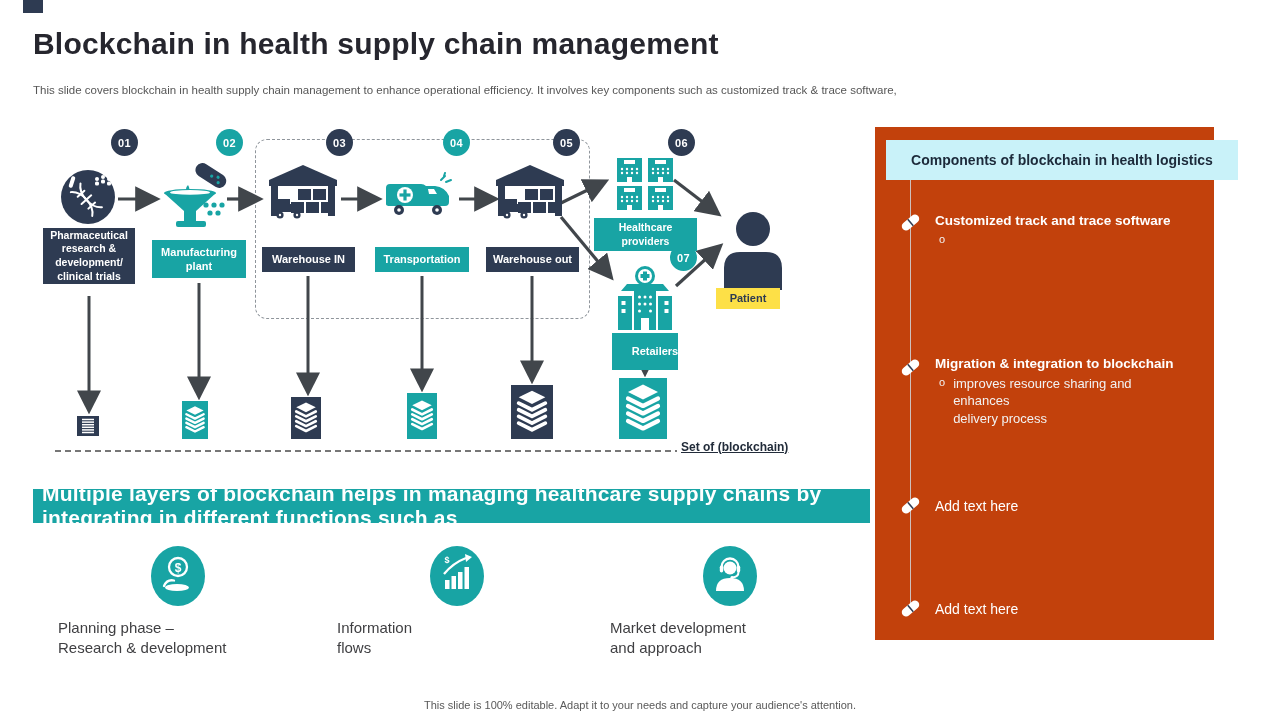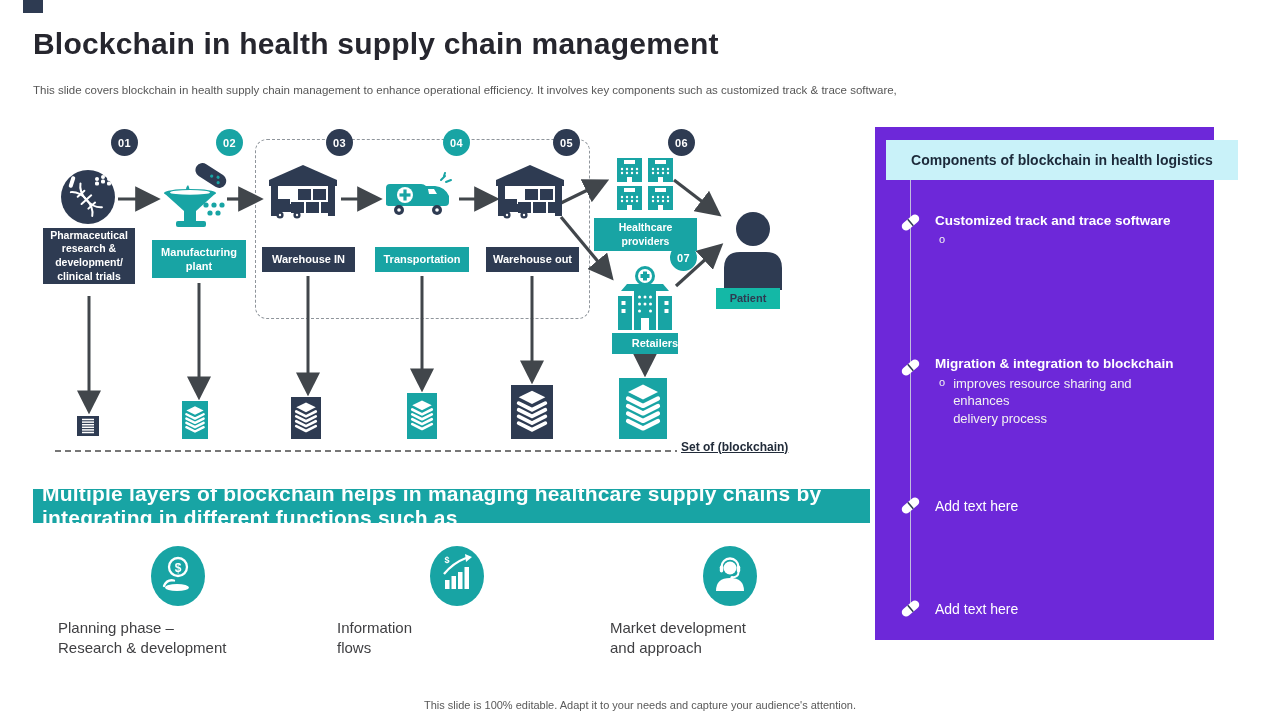--- a/index.html
+++ b/index.html
@@ -5,30 +5,30 @@
   html,body{margin:0;padding:0;background:#fff;}
   #slide{position:relative;width:1280px;height:720px;background:#fff;overflow:hidden;
          font-family:"Liberation Sans",sans-serif;}
   .x{position:absolute;}
   .num{width:27px;height:27px;border-radius:50%;color:#fff;font-weight:bold;font-size:11px;
        display:flex;align-items:center;justify-content:center;letter-spacing:.5px;margin-left:36px;}
   .navy{background:#2e3b52;}
   .teal{background:#18a4a4;}
   .lbl{color:#fff;font-weight:bold;display:flex;align-items:center;justify-content:center;
        text-align:center;line-height:1.3;font-size:11px;padding:2px 3px;box-sizing:border-box;}
-  .graybox{background:#14b8a6;color:#2e3b52;}
+  .graybox{background:#fde047;color:#2e3b52;}
   #title{left:33px;top:27px;font-size:30px;font-weight:600;color:#26262e;letter-spacing:.2px;}
   #subtitle{left:33px;top:84px;font-size:11.5px;color:#565656;width:910px;}
   #dashedbox{left:255px;top:139px;width:333px;height:178px;border:1.6px dashed #8f959b;border-radius:12px;}
   #setlabel{left:681px;top:440px;font-size:12px;font-weight:bold;color:#222c3a;text-decoration:underline;}
   #banner{left:33px;top:489px;width:837px;height:34px;display:flex;align-items:center;
           padding-left:9px;box-sizing:border-box;color:#fff;font-weight:bold;font-size:21px;letter-spacing:.2px;}
   .fn-label{width:240px;text-align:left;font-size:15px;color:#3f3f42;line-height:1.32;white-space:pre-line;}
   #footer{left:0;top:699px;width:1280px;text-align:center;font-size:11px;color:#595959;}
-  #sidebar{left:875px;top:127px;width:339px;height:513px;background:#6d28d9;}
+  #sidebar{left:875px;top:127px;width:339px;height:513px;background:#c2410c;}
   #sb-header{left:11px;top:13px;width:352px;height:40px;background:#c9f2f9;color:#1c2a3a;
              font-weight:bold;font-size:14px;display:flex;align-items:center;justify-content:center;text-align:center;}
   #sb-line{left:35px;top:53px;width:1px;height:428px;background:#cfd6dd;opacity:.85;}
   .sb-item{left:60px;width:290px;color:#fff;}
   .sb-title{font-size:13.5px;font-weight:bold;color:#fff;}
   .sb-title.plain{font-weight:normal;font-size:14px;}
   .sb-bullet{display:flex;margin-top:4px;width:248px;}
   .sb-marker{font-size:11px;margin:1px 8px 0 4px;color:#f2f2f2;}
   .sb-btext{font-size:13px;line-height:1.33;color:#f2f2f2;white-space:pre-line;}
   svg{display:block;}
@@ -295,21 +295,21 @@
       <path d="M5,78 L5,56 Q5,40 21,40 L47,40 Q63,40 63,56 L63,78 Z" fill="#2e3b52"></path>
     </svg>
   </span>
 
   <div class="x lbl navy" style="left:43px;top:228px;width:92px;height:56px;font-size:10.5px;">Pharmaceutical research &amp; development/ clinical trials</div>
   <div class="x lbl teal" style="left:152px;top:240px;width:94px;height:38px;">Manufacturing plant</div>
   <div class="x lbl navy" style="left:262px;top:247px;width:93px;height:25px;">Warehouse IN</div>
   <div class="x lbl teal" style="left:375px;top:247px;width:94px;height:25px;">Transportation</div>
   <div class="x lbl navy" style="left:486px;top:247px;width:93px;height:25px;">Warehouse out</div>
   <div class="x lbl teal" style="left:594px;top:218px;width:103px;height:33px;font-size:10.5px;">Healthcare providers</div>
-  <div class="x lbl teal" style="left:612px;top:333px;width:66px;height:21px;padding-left:23px;">Retailers</div>
+  <div class="x lbl teal" style="left:612px;top:333px;width:66px;height:37px;padding-left:23px;">Retailers</div>
   <div class="x lbl graybox" style="left:716px;top:288px;width:64px;height:21px;">Patient</div>
 
   <span class="x" style="left:77px;top:416px;">
     <svg width="22" height="20" viewBox="0 0 22 20">
       <rect width="22" height="20" fill="#2e3b52"></rect>
       <g stroke="#fff" stroke-width="1.5">
         <line x1="5" y1="3.5" x2="17" y2="3.5"></line>
           <line x1="5" y1="6.1" x2="17" y2="6.1"></line>
         <line x1="5" y1="8.7" x2="17" y2="8.7"></line>
           <line x1="5" y1="11.3" x2="17" y2="11.3"></line>

